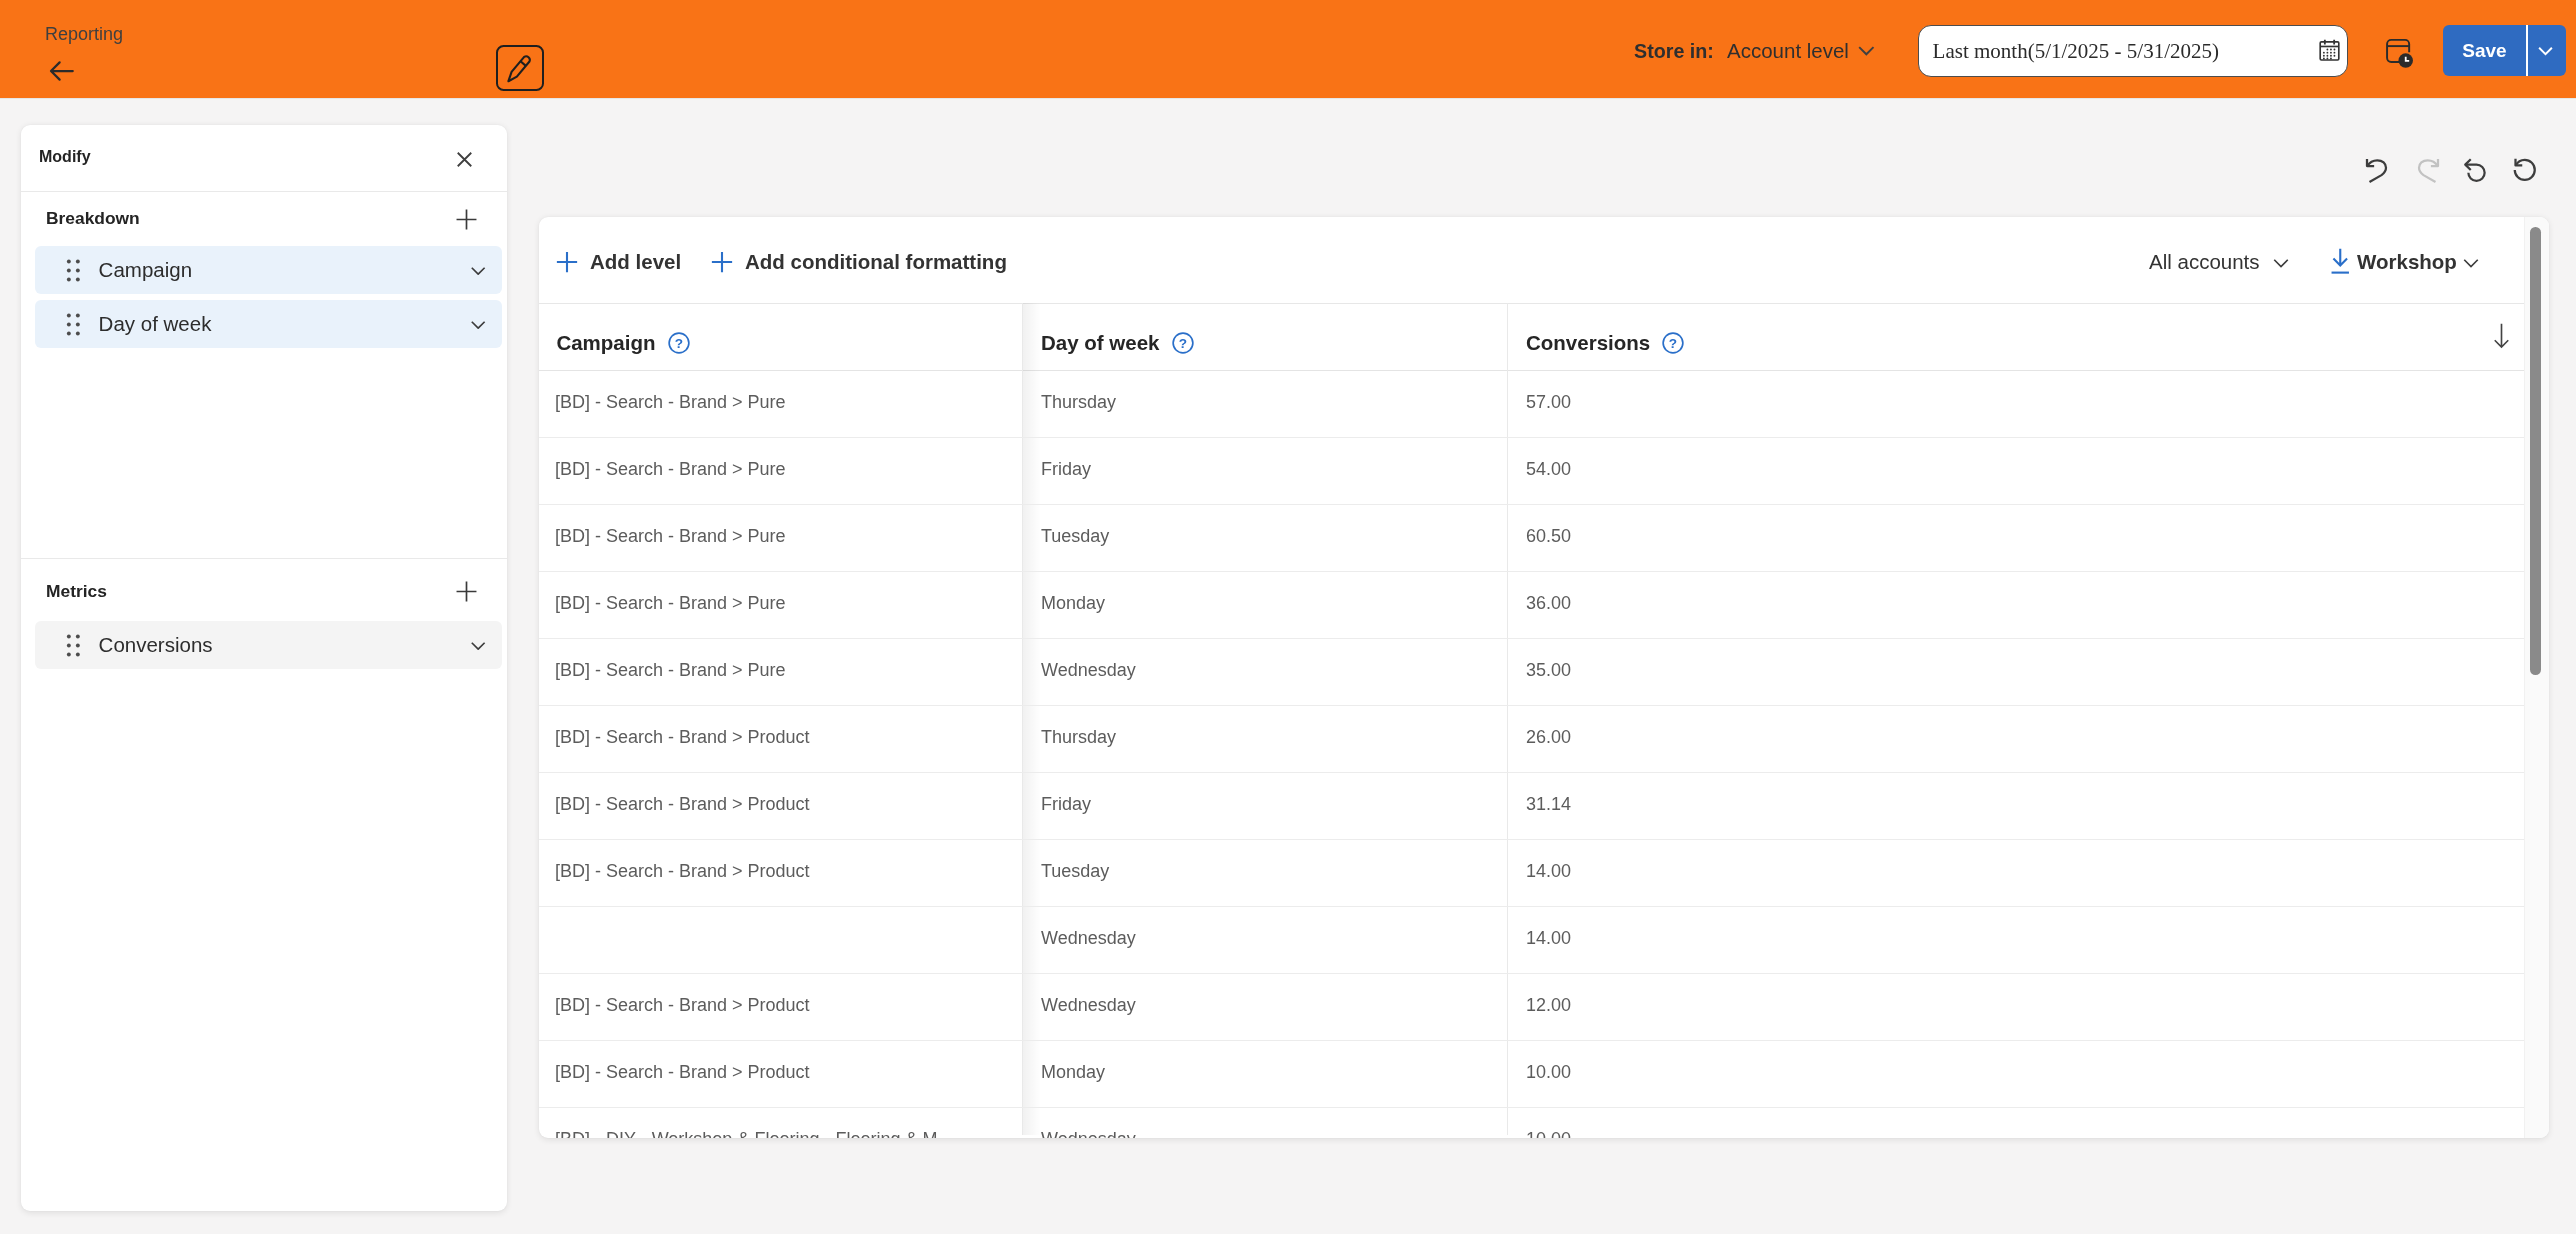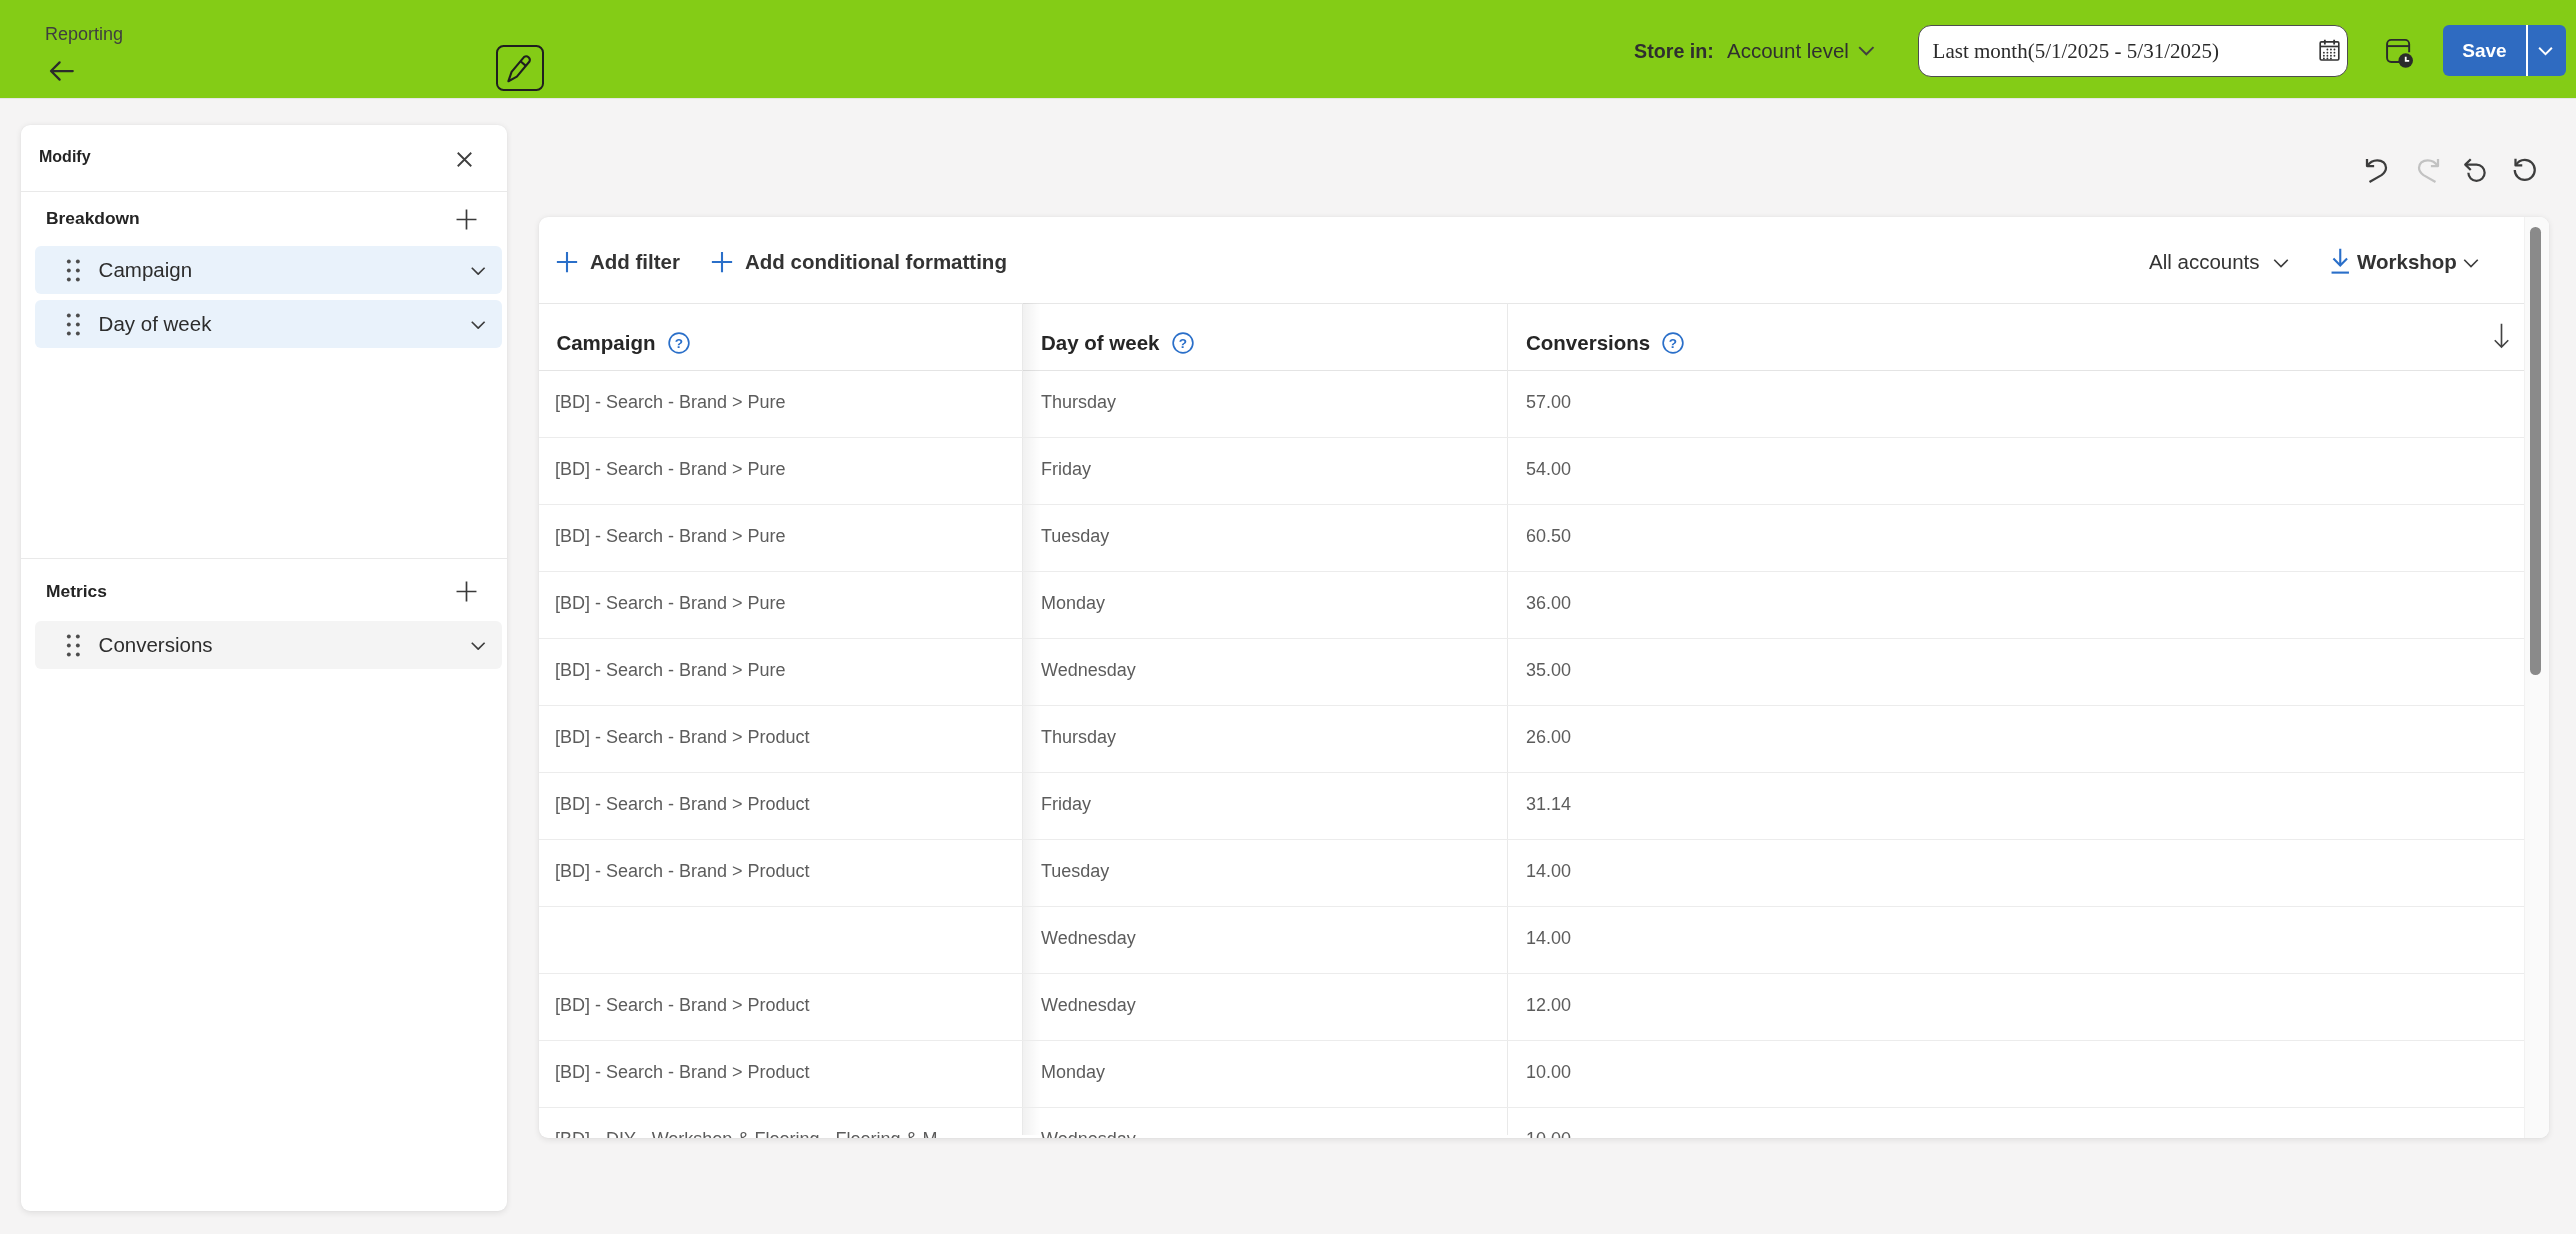--- a/index.html
+++ b/index.html
@@ -1,17 +1,17 @@
 <!DOCTYPE html>
 <html style="font-size:12px"><head><meta charset="utf-8"><style>
 * { margin:0; padding:0; box-sizing:border-box; }
 html,body { width:2576px; height:1235px; background:#f5f4f4; font-family:"Liberation Sans",sans-serif; overflow:hidden; }
 .abs { position:absolute; }
 #page { position:relative; width:2576px; height:1235px; }
-#topbar { position:absolute; left:0; top:0; width:2576px; height:99px; background:#84cc16; border-bottom:0.8px solid #e6e6e6; }
+#topbar { position:absolute; left:0; top:0; width:2576px; height:99px; background:#f97316; border-bottom:0.8px solid #e6e6e6; }
 #reporting { position:absolute; left:45px; top:23.5px; font-size:18px; color:#3f3f3f; }
 #title { position:absolute; left:97px; top:52px; font-size:28px; font-weight:bold; color:#1b1b1b; line-height:35px; white-space:nowrap; letter-spacing:0.3px; }
 #backarrow { position:absolute; left:48px; top:58px; }
 #pencilbox { position:absolute; left:496px; top:45px; width:48px; height:46px; border:2.3px solid #1f1f1f; border-radius:7.6px; }
 #storein { position:absolute; left:1634px; top:40px; font-size:19.7px; font-weight:bold; color:#2f2f2f; }
 #acctlevel { position:absolute; left:1727px; top:39px; font-size:20.5px; color:#2f2f2f; }
 #acctchev { position:absolute; left:1858px; top:46px; }
 #datebox { position:absolute; left:1918px; top:25px; width:430px; height:52px; border:1.5px solid #4d4d4d; border-radius:13px; background:#fff;font-family:Liberation Serif, serif; }
 #datetext { position:absolute; left:13.6px; top:13px; font-size:21px; color:#2b2b2b; white-space:nowrap; }
 #calicon { position:absolute; right:6.8px; top:13px; }
@@ -203,21 +203,21 @@
 </div>
 
 <div id="maincard">
   <div id="track"></div>
   <div id="thumb"></div>
   <div id="tooldiv"></div>
   <div id="hdrdiv"></div>
   <svg class="abs" style="left:16px;top:33px" width="24" height="24" viewBox="0 0 32 32">
         <path d="M16 2.5 V29.5 M2.5 16 H29.5" stroke="#2a6fc9" stroke-width="2.8" fill="none"></path>
       </svg>
-  <div class="toollink" style="left:51px">Add filter</div>
+  <div class="toollink" style="left:51px">Add level</div>
   <svg class="abs" style="left:171px;top:33px" width="24" height="24" viewBox="0 0 32 32">
         <path d="M16 2.5 V29.5 M2.5 16 H29.5" stroke="#2a6fc9" stroke-width="2.8" fill="none"></path>
       </svg>
   <div class="toollink" style="left:206px">Add conditional formatting</div>
   <div id="allacct">All accounts</div>
   <svg class="abs" style="left:1734px;top:42px" width="16" height="9" viewBox="0 0 21 12">
         <path d="M1.5 1 L10.5 10 L19.5 1" fill="none" stroke="#3c3c3c" stroke-width="2.2"></path>
       </svg>
   <svg class="abs" style="left:1791px;top:31px" width="20.5" height="26.5" viewBox="0 0 27 35">
         <g fill="none" stroke="#2a6fc9" stroke-width="2.8">

